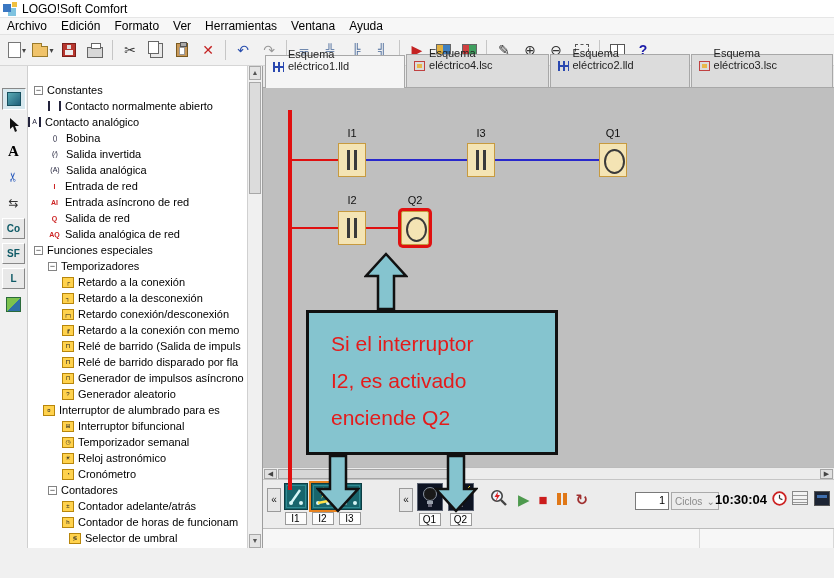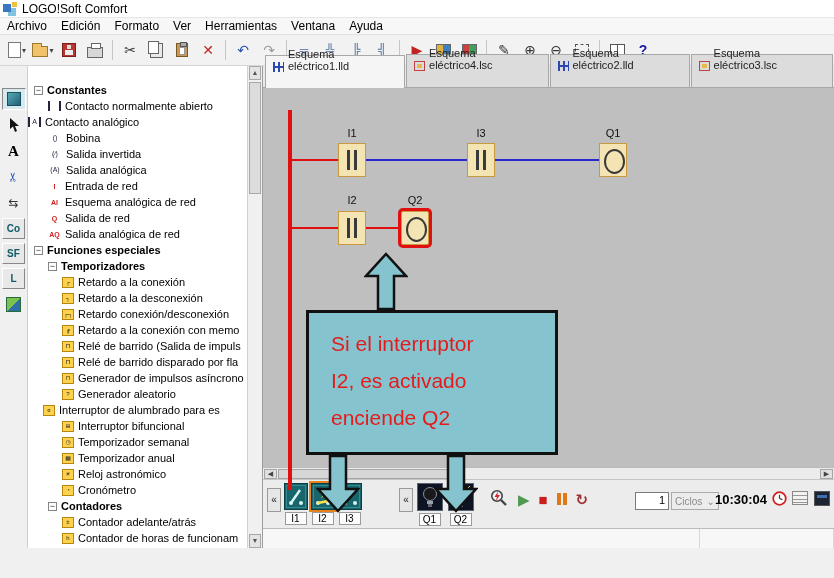--- a/index.html
+++ b/index.html
@@ -46,21 +46,21 @@
 .ls-img{width:14px;height:14px;background:linear-gradient(135deg,#58aab4,#1f5f7a);border:1px solid #17505f}
 .ls-sim{width:15px;height:15px;background:linear-gradient(135deg,#7cc24e 50%,#2e6fa8 50%);border:1px solid #2a6a3a}
 .ls-A{font-family:"Liberation Serif","DejaVu Serif",serif;font-weight:bold;font-size:15px;color:#000}
 .ls-cut{color:#2255bb;transform:rotate(-90deg);font-size:12px}
 .ls-join{color:#333;font-size:12px}
 
 
 .treepanel{width:234px;background:#fff;display:flex;min-height:0}
 .tree{flex:1;padding-top:16px;overflow:hidden;font-size:11px;color:#000}
 .tnode{height:16px;display:flex;align-items:center;white-space:nowrap;overflow:hidden}
-.tnode.b .tlabel{font-weight:bold}
+.tnode.b .tlabel{font-weight:normal}
 .exp{width:9px;height:9px;border:1px solid #848484;background:#fff;font-size:9px;line-height:7px;text-align:center;margin-right:4px;flex:none;color:#333}
 .ticon{flex:none;margin-right:4px;display:inline-flex;align-items:center;justify-content:center}
 .ti-sym{min-width:13px;height:10px;font-size:7px;color:#23233c;border-left:2px solid #23233c;border-right:2px solid #23233c;padding:0 1px;line-height:10px;text-align:center}
 .ti-coil{min-width:14px;height:10px;font-size:7px;color:#23233c;line-height:10px;text-align:center}
 .ti-coil::before{content:"("}.ti-coil::after{content:")"}
 .ti-net{font-size:7px;font-weight:bold;color:#c22;min-width:13px;text-align:center}
 .ti-box{width:12px;height:11px;background:#ffd24d;border:1px solid #b8860b;font-size:6px;line-height:9px;text-align:center;color:#222}
 .vscroll{width:15px;background:#f0f0f0;border-left:1px solid #d0d0d0;position:relative}
 .sb-btn{position:absolute;left:1px;right:1px;height:14px;background:#e4e4e4;border:1px solid #a8a8a8;font-size:7px;text-align:center;line-height:12px;color:#555}
 .sb-up{top:0}.sb-down{bottom:0}
@@ -279,21 +279,21 @@
           <div class="tnode" style="padding-left:20px">
             <span class="ticon ti-coil">A</span>
             <span class="tlabel">Salida analógica</span>
           </div>
           <div class="tnode" style="padding-left:20px">
             <span class="ticon ti-net">I</span>
             <span class="tlabel">Entrada de red</span>
           </div>
           <div class="tnode" style="padding-left:20px">
             <span class="ticon ti-net">AI</span>
-            <span class="tlabel">Esquema analógica de red</span>
+            <span class="tlabel">Entrada asíncrono de red</span>
           </div>
           <div class="tnode" style="padding-left:20px">
             <span class="ticon ti-net">Q</span>
             <span class="tlabel">Salida de red</span>
           </div>
           <div class="tnode" style="padding-left:20px">
             <span class="ticon ti-net">AQ</span>
             <span class="tlabel">Salida analógica de red</span>
           </div>
           <div class="tnode b" style="padding-left:6px">
@@ -340,24 +340,20 @@
             <span class="ticon ti-box">¤</span>
             <span class="tlabel">Interruptor de alumbrado para es</span>
           </div>
           <div class="tnode" style="padding-left:34px">
             <span class="ticon ti-box">⊞</span>
             <span class="tlabel">Interruptor bifuncional</span>
           </div>
           <div class="tnode" style="padding-left:34px">
             <span class="ticon ti-box">◷</span>
             <span class="tlabel">Temporizador semanal</span>
-          </div>
-          <div class="tnode" style="padding-left:34px">
-            <span class="ticon ti-box">▦</span>
-            <span class="tlabel">Temporizador anual</span>
           </div>
           <div class="tnode" style="padding-left:34px">
             <span class="ticon ti-box">☀</span>
             <span class="tlabel">Reloj astronómico</span>
           </div>
           <div class="tnode" style="padding-left:34px">
             <span class="ticon ti-box">◔</span>
             <span class="tlabel">Cronómetro</span>
           </div>
           <div class="tnode b" style="padding-left:20px">

